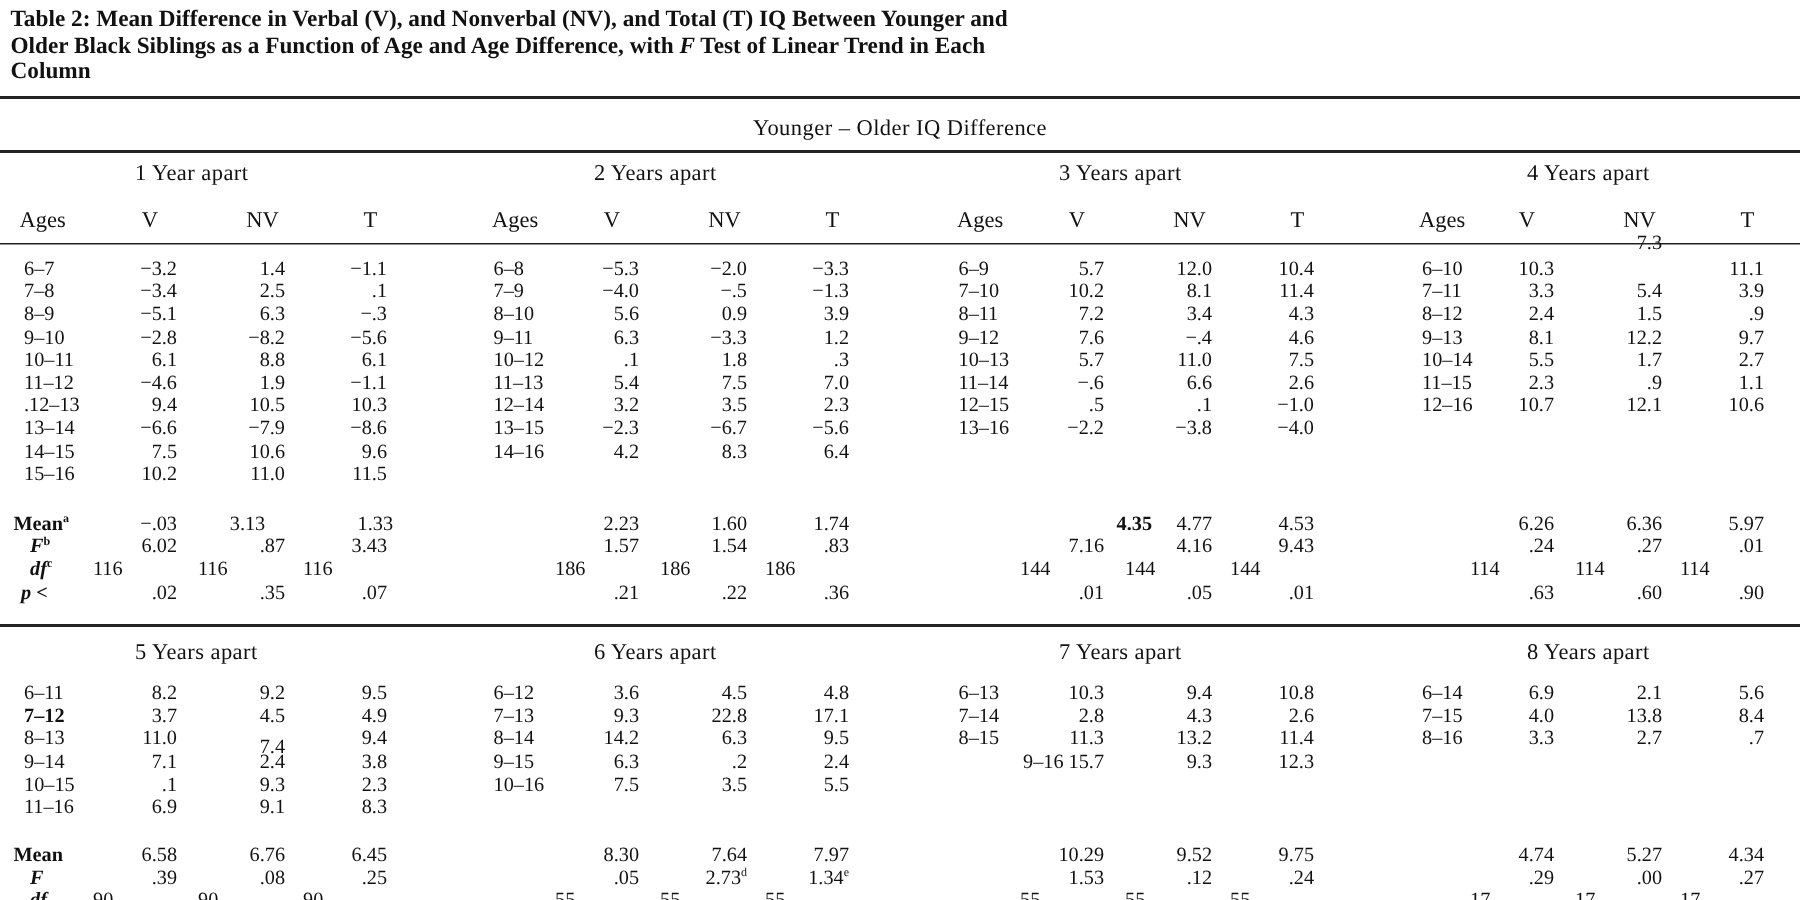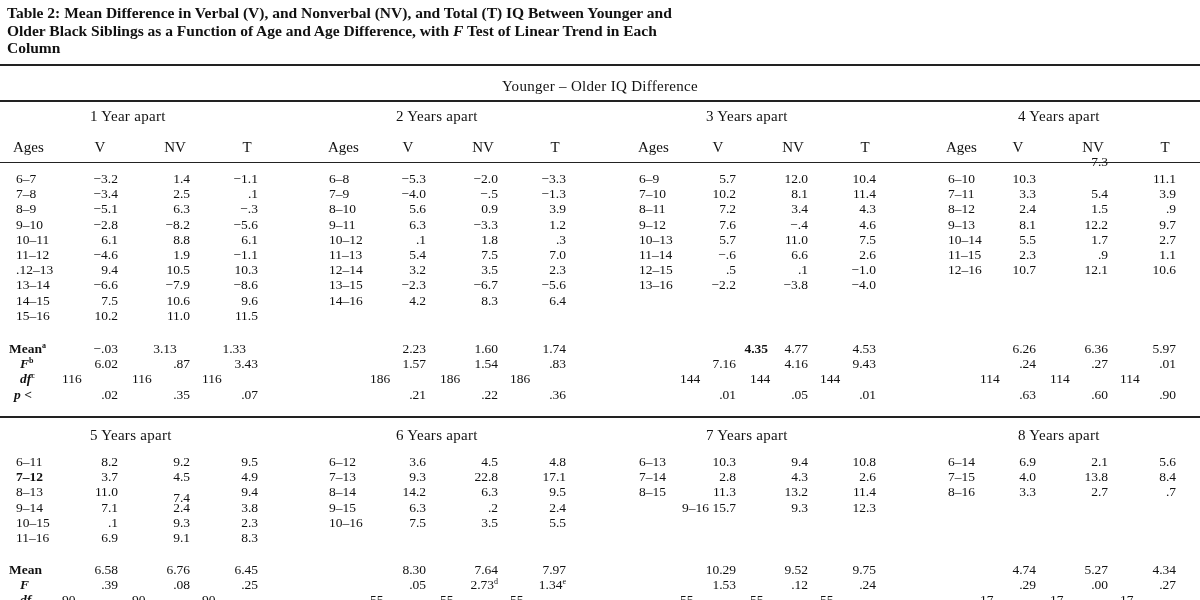--- a/index.html
+++ b/index.html
@@ -83,21 +83,21 @@
     <div class="cell r" style="left:70px;top:292.6px;width:48px;">7.5</div>
     <div class="cell r" style="left:140px;top:292.6px;width:50px;">10.6</div>
     <div class="cell r" style="left:210px;top:292.6px;width:48px;">9.6</div>
     <div class="cell" style="left:16px;top:307.79999999999995px;">15–16</div>
     <div class="cell r" style="left:70px;top:307.79999999999995px;width:48px;">10.2</div>
     <div class="cell r" style="left:140px;top:307.79999999999995px;width:50px;">11.0</div>
     <div class="cell r" style="left:210px;top:307.79999999999995px;width:48px;">11.5</div>
     <div class="cell stat" style="left:9px;top:341px;"><span>Mean</span><sup>a</sup></div>
     <div class="cell r" style="left:70px;top:341px;width:48px;"><span>−.03</span></div>
     <div class="cell r" style="left:140px;top:341px;width:50px;text-align:center;"><span>3.13</span></div>
-    <div class="cell r" style="left:198px;top:341px;width:48px;"><span>1.33</span></div>
+    <div class="cell r" style="left:214px;top:341px;width:48px;"><span>1.33</span></div>
     <div class="cell stat" style="left:20px;top:356.2px;"><i>F</i><sup>b</sup></div>
     <div class="cell r" style="left:70px;top:356.2px;width:48px;"><span>6.02</span></div>
     <div class="cell r" style="left:140px;top:356.2px;width:50px;"><span>.87</span></div>
     <div class="cell r" style="left:210px;top:356.2px;width:48px;"><span>3.43</span></div>
     <div class="cell stat" style="left:20px;top:371.4px;"><i>df</i><sup>c</sup></div>
     <div class="cell" style="left:62px;top:371.4px;"><span>116</span></div>
     <div class="cell" style="left:132px;top:371.4px;"><span>116</span></div>
     <div class="cell" style="left:202px;top:371.4px;"><span>116</span></div>
     <div class="cell stat" style="left:14px;top:386.6px;"><span style="font-style: italic;">p &lt;</span></div>
     <div class="cell r" style="left:70px;top:386.6px;width:48px;"><span>.02</span></div>

